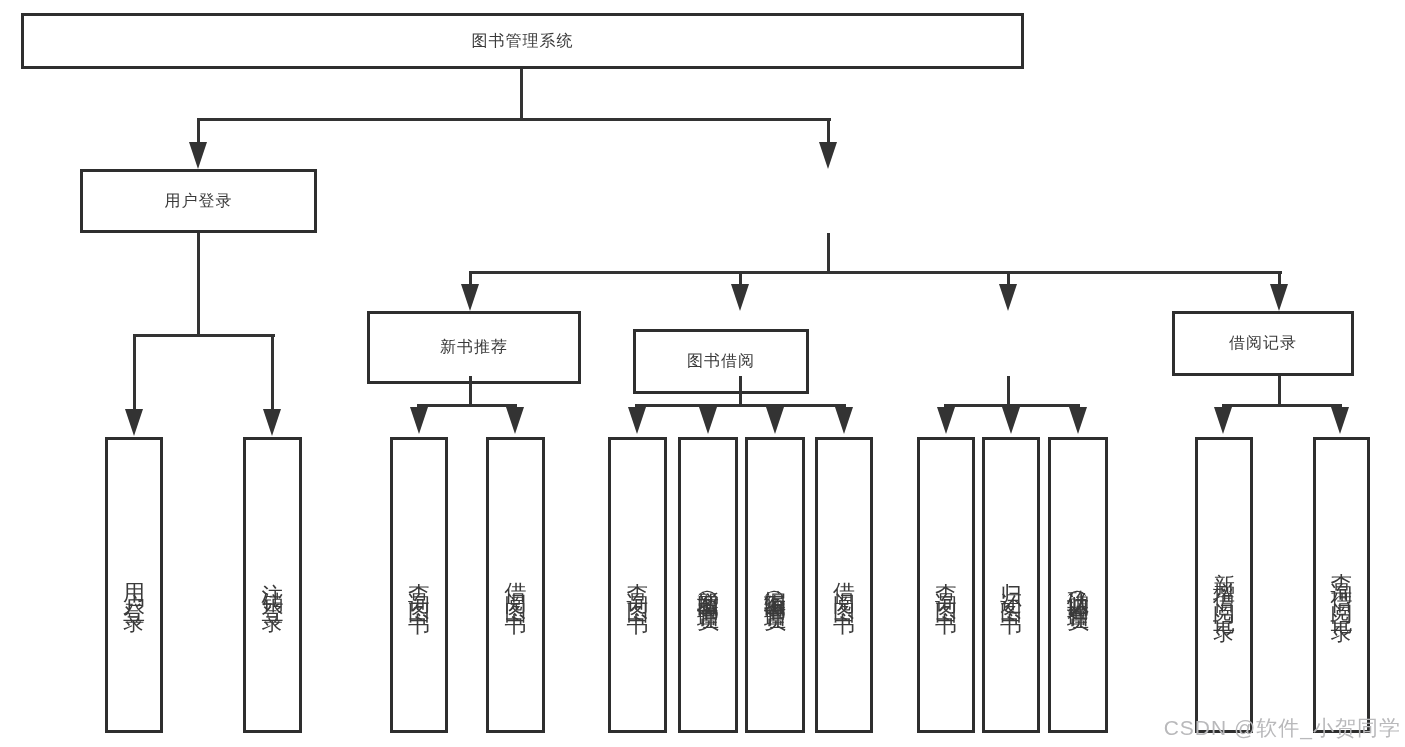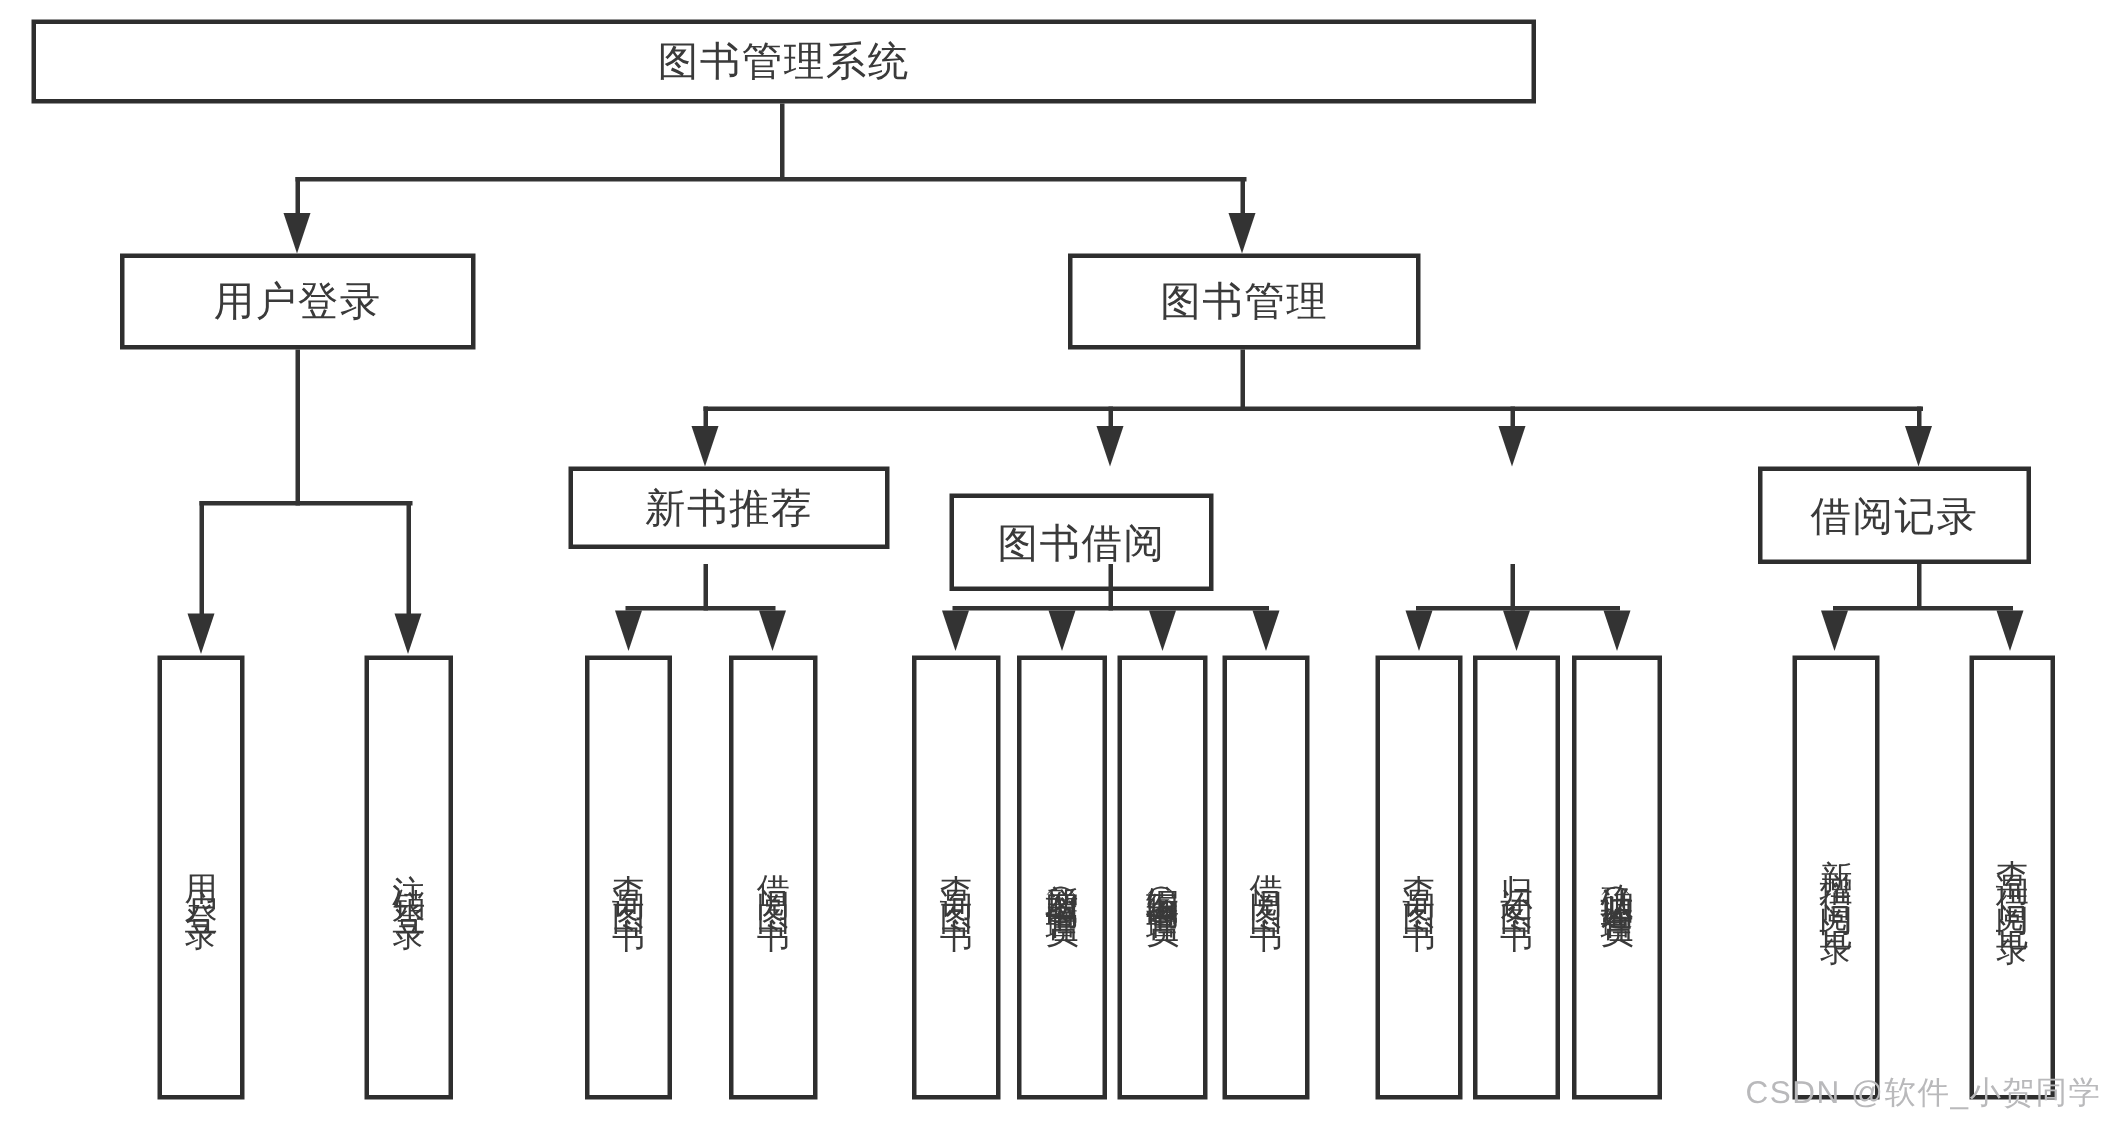--- a/index.html
+++ b/index.html
@@ -13,21 +13,21 @@
   }
   .box {
     position: absolute;
     box-sizing: border-box;
     background: #ffffff;
     border: 3px solid #2e2e2e;
     display: flex;
     align-items: center;
     justify-content: center;
     color: #3a3a3a;
-    font-size: 27px;
+    font-size: 16px;
     letter-spacing: 1px;
     white-space: nowrap;
   }
   .leaf {
     position: absolute;
     box-sizing: border-box;
     background: #ffffff;
     border: 3px solid #2e2e2e;
     display: flex;
     align-items: center;
@@ -75,43 +75,40 @@
   <div class="vline" style="left:520px; top:69px;  height:51px;"></div>
   <div class="hline" style="left:197px; top:118px; width:634px;"></div>
   <div class="vline" style="left:197px; top:118px; height:26px;"></div>
   <div class="arrow" style="left:189px; top:142px;"></div>
   <div class="vline" style="left:827px; top:118px; height:26px;"></div>
   <div class="arrow" style="left:819px; top:142px;"></div>
 
   <div class="box" style="left:80px; top:169px; width:237px; height:64px;">
     <span>用户登录</span>
   </div>
-  <div class="box" style="left:712px; top:169px; width:235px; height:64px;">
-    <span>图书管理</span>
-  </div>
 
   <div class="vline" style="left:197px; top:233px; height:104px;"></div>
   <div class="hline" style="left:133px; top:334px; width:142px;"></div>
   <div class="vline" style="left:133px; top:334px; height:76px;"></div>
   <div class="arrow" style="left:125px; top:409px;"></div>
   <div class="vline" style="left:271px; top:334px; height:76px;"></div>
   <div class="arrow" style="left:263px; top:409px;"></div>
 
   <div class="vline" style="left:827px; top:233px; height:41px;"></div>
   <div class="hline" style="left:469px; top:271px; width:813px;"></div>
   <div class="vline" style="left:469px;  top:271px; height:15px;"></div>
   <div class="arrow" style="left:461px;  top:284px;"></div>
   <div class="vline" style="left:739px;  top:271px; height:15px;"></div>
   <div class="arrow" style="left:731px;  top:284px;"></div>
   <div class="vline" style="left:1007px; top:271px; height:15px;"></div>
   <div class="arrow" style="left:999px;  top:284px;"></div>
   <div class="vline" style="left:1278px; top:271px; height:15px;"></div>
   <div class="arrow" style="left:1270px; top:284px;"></div>
 
-  <div class="box" style="left:379px; top:311px; width:214px; height:55px;">
+  <div class="box" style="left:367px; top:311px; width:214px; height:73px;">
     <span>新书推荐</span>
   </div>
   <div class="box" style="left:633px; top:329px; width:176px; height:65px;">
     <span>图书借阅</span>
   </div>
   <div class="box" style="left:1172px; top:311px; width:182px; height:65px;">
     <span>借阅记录</span>
   </div>
 
   <div class="vline" style="left:469px; top:376px; height:31px;"></div>

